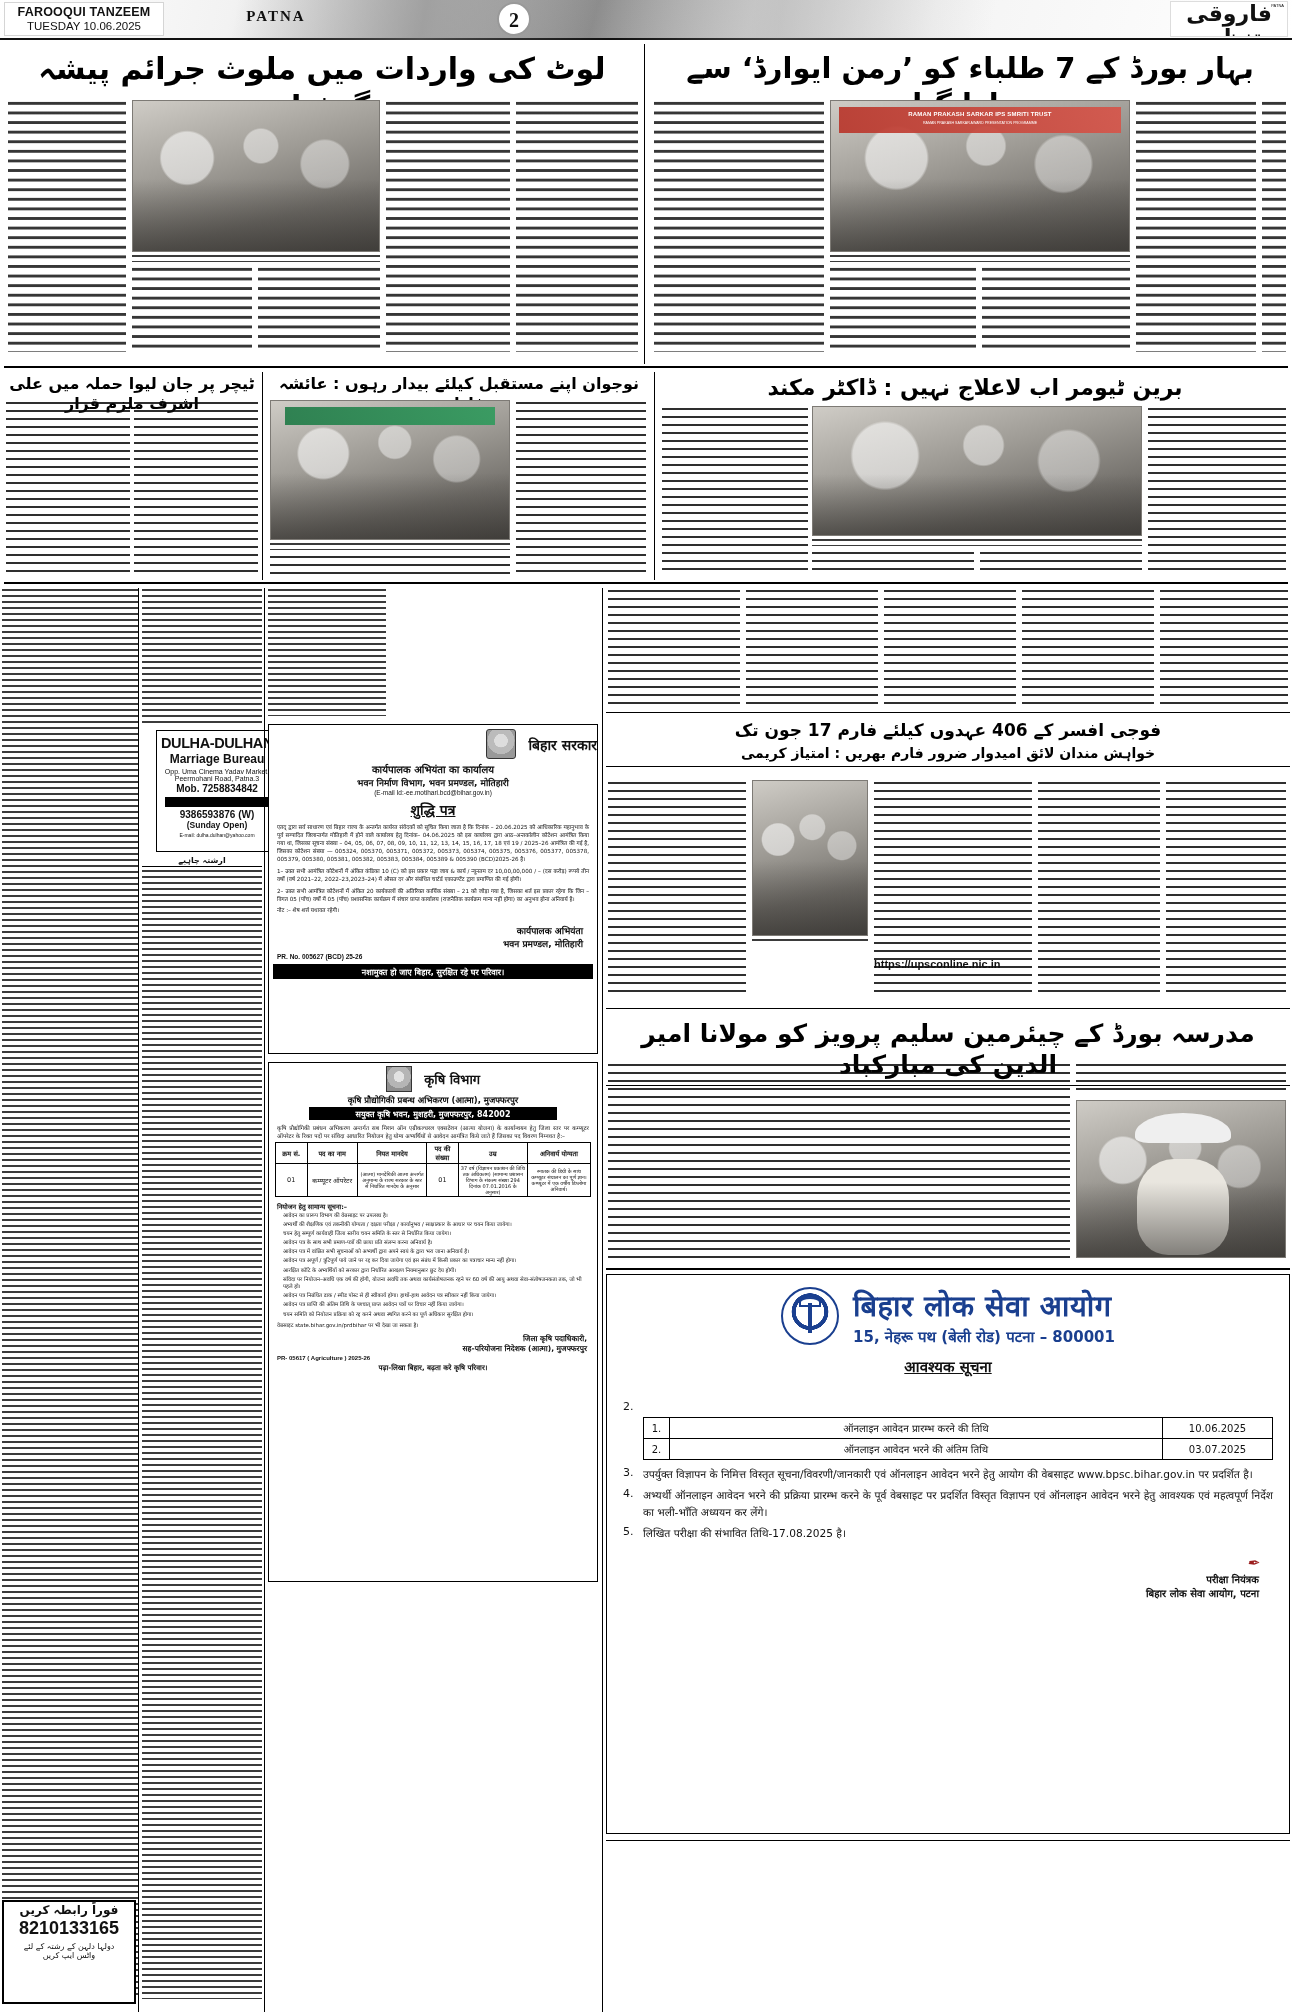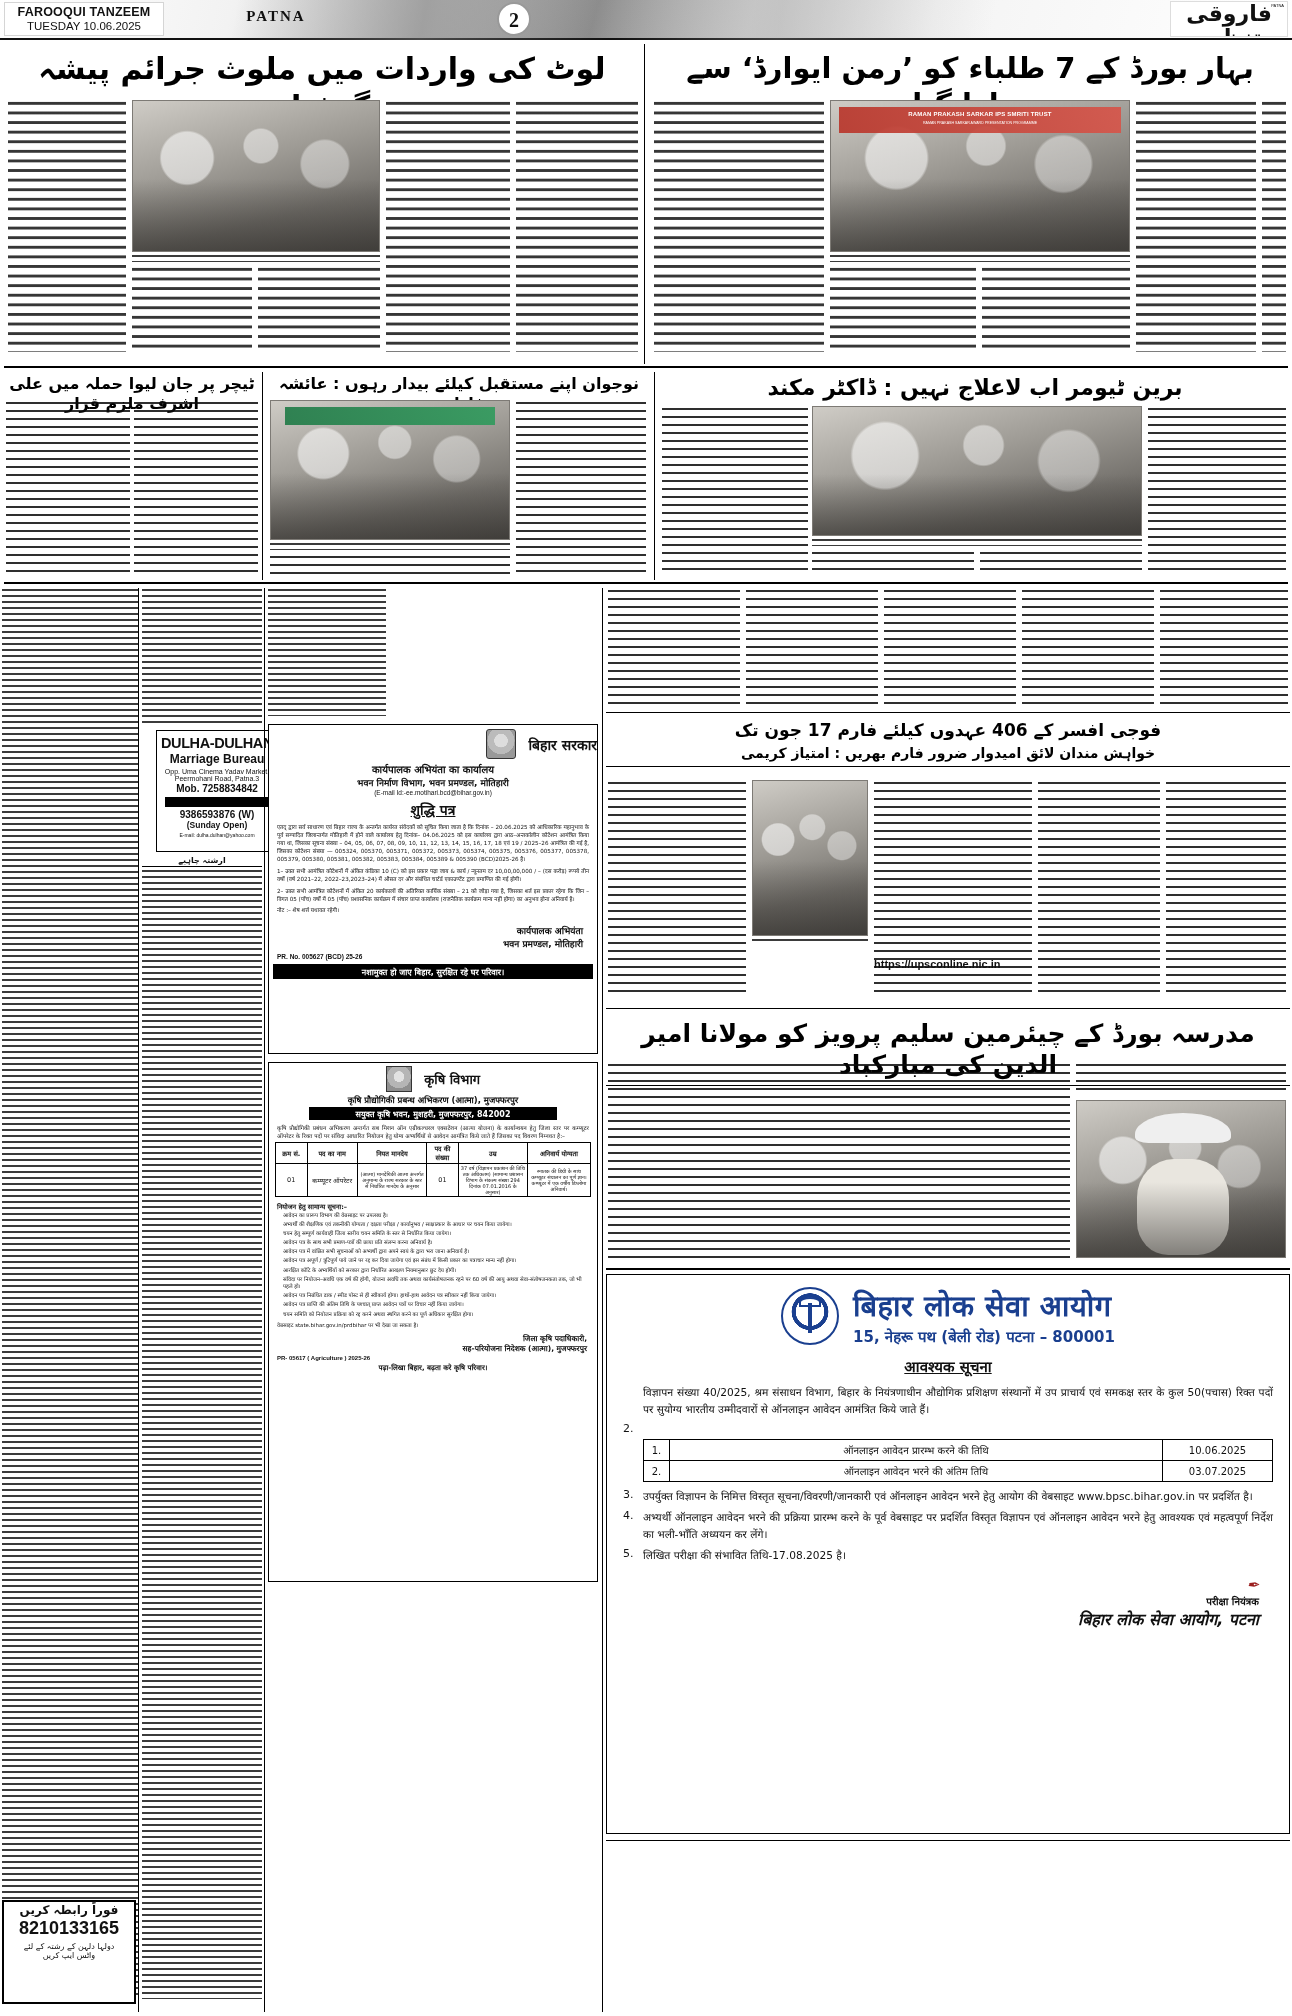--- a/index.html
+++ b/index.html
@@ -343,21 +343,20 @@
     </div>
     <div>
       <div class="hindi" style="font-size:29px;font-weight:bold;color:#1a3f8f;letter-spacing:.5px;">बिहार लोक सेवा आयोग</div>
       <div class="hindi" style="font-size:15px;font-weight:bold;color:#1a3f8f;text-align:center;margin-top:2px;">15, नेहरू पथ (बेली रोड) पटना – 800001</div>
     </div>
   </div>
   <div class="hindi" style="text-align:center;font-size:15px;font-weight:bold;margin-top:6px;text-decoration:underline;">आवश्यक सूचना</div>
 
   <div style="display:flex;gap:6px;padding:8px 16px 0;">
     <div style="width:14px;font-size:11px;">&nbsp;</div>
-    <div class="hindi" style="flex:1;font-size:10.6px;line-height:17px;text-align:justify;">विज्ञापन संख्या 40/2025, श्रम संसाधन विभाग, बिहार के नियंत्रणाधीन औद्योगिक प्रशिक्षण संस्थानों में उप प्राचार्य एवं समकक्ष स्तर के कुल 50(पचास) रिक्त पदों पर सुयोग्य भारतीय उम्मीदवारों से ऑनलाइन आवेदन आमंत्रित किये जाते हैं।</div>
   </div>
   <div style="display:flex;gap:6px;padding:4px 16px 0;">
     <div class="hindi" style="width:14px;font-size:11px;">2.</div>
   </div>
 
   <div style="padding:4px 16px 0 36px;">
     <table style="border-collapse:collapse;width:100%;">
       <tbody>
           <tr>
         <td class="hindi" style="border:1px solid #000;width:26px;text-align:center;font-size:10px;padding:3px;">1.</td>
@@ -382,21 +381,21 @@
     <div class="hindi" style="flex:1;font-size:10.6px;line-height:17px;text-align:justify;">अभ्यर्थी ऑनलाइन आवेदन भरने की प्रक्रिया प्रारम्भ करने के पूर्व वेबसाइट पर प्रदर्शित विस्तृत विज्ञापन एवं ऑनलाइन आवेदन भरने हेतु आवश्यक एवं महत्वपूर्ण निर्देश का भली-भाँति अध्ययन कर लेंगे।</div>
   </div>
   <div style="display:flex;gap:6px;padding:4px 16px 0;">
     <div class="hindi" style="width:14px;font-size:11px;">5.</div>
     <div class="hindi" style="flex:1;font-size:10.6px;line-height:17px;">लिखित परीक्षा की संभावित तिथि-17.08.2025 है।</div>
   </div>
 
   <div style="text-align:right;padding:12px 30px 0;">
     <div style="font-family:'Liberation Serif',serif;font-style:italic;font-size:15px;color:#9b1f1f;">✒</div>
     <div class="hindi" style="font-size:10px;font-weight:bold;">परीक्षा नियंत्रक</div>
-    <div class="hindi" style="font-size:16px;font-weight:bold;font-style:italic;">बिहार लोक सेवा आयोग, पटना</div>
+    <div class="hindi" style="font-size:10px;font-weight:bold;">बिहार लोक सेवा आयोग, पटना</div>
   </div>
 </div>
 
 <div class="adbox" style="left:2px;top:1900px;width:134px;height:104px;border-width:2px;">
   <div class="classified" style="font-weight:bold;font-size:12px;padding-top:4px;">فوراً رابطہ کریں</div>
   <div style="text-align:center;font-weight:bold;font-size:18px;font-family:'Liberation Sans',sans-serif;margin-top:3px;">8210133165</div>
   <div class="classified" style="font-size:8px;margin-top:3px;">دولہا دلہن کے رشتہ کے لئے</div>
   <div class="classified" style="font-size:8px;">واٹس ایپ کریں</div>
 </div>
 

